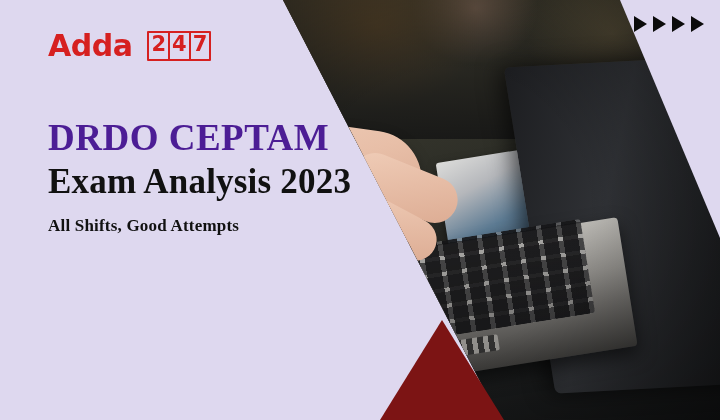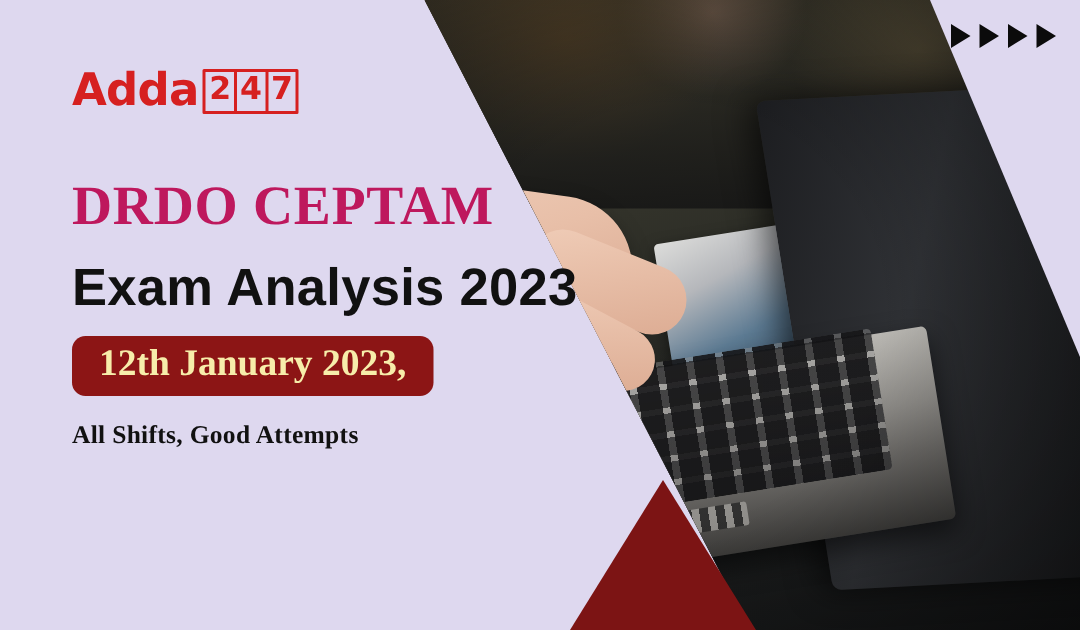--- a/index.html
+++ b/index.html
@@ -141,24 +141,25 @@
     width: 0; height: 0;
     border-left: 62px solid transparent;
     border-right: 62px solid transparent;
     border-bottom: 100px solid #7c1414;
     z-index: 5;
   }
 
   
   .logo {
     position: absolute;
-    left: 48px; top: 46px;
+    left: 48px; top: 31px;
     display: flex;
     align-items: flex-start;
     z-index: 7;
+    gap: 12px;
   }
   .logo-word {
     font-family: "DejaVu Sans", sans-serif;
     font-weight: bold;
     font-size: 30px;
     color: #d62020;
     letter-spacing: -0.5px;
     line-height: 1;
   }
   .logo-num {
@@ -183,27 +184,27 @@
   .copy {
     position: absolute;
     left: 48px; top: 118px;
     width: 350px;
     z-index: 7;
   }
   .line-1 {
     font-family: "Liberation Serif", serif;
     font-weight: bold;
     font-size: 37px;
-    color: #be185d;
+    color: #4c1d95;
     letter-spacing: 0.5px;
     line-height: 1.08;
-    margin: 0 0 14px 0;
+    margin: 0 0 4px 0;
   }
   .line-2 {
-    font-family: Liberation Sans, sans-serif;
+    font-family: Liberation Serif, serif;
     font-weight: bold;
     font-size: 35px;
     color: #111111;
     letter-spacing: 0.2px;
     line-height: 1.12;
     margin: 0 0 13px 0;
   }
   .badge {
     display: inline-block;
     background: #8c1515;
@@ -266,17 +267,16 @@
     <span class="logo-num">
       <span>2</span>
       <span>4</span>
       <span>7</span>
     </span>
   </div>
 
   <div class="copy">
     <div class="line-1">DRDO CEPTAM</div>
     <div class="line-2">Exam Analysis 2023</div>
-    <div class="badge">12th January 2023,</div>
     <div class="line-3">All Shifts, Good Attempts</div>
   </div>
 
 </div>
 
 </body></html>

